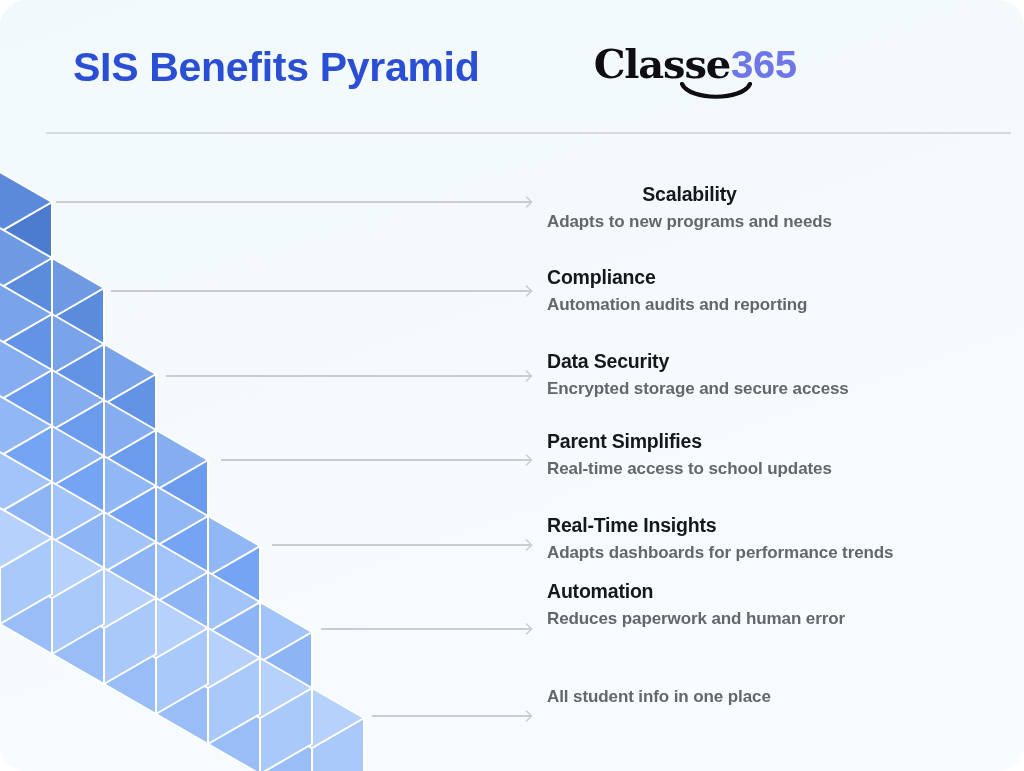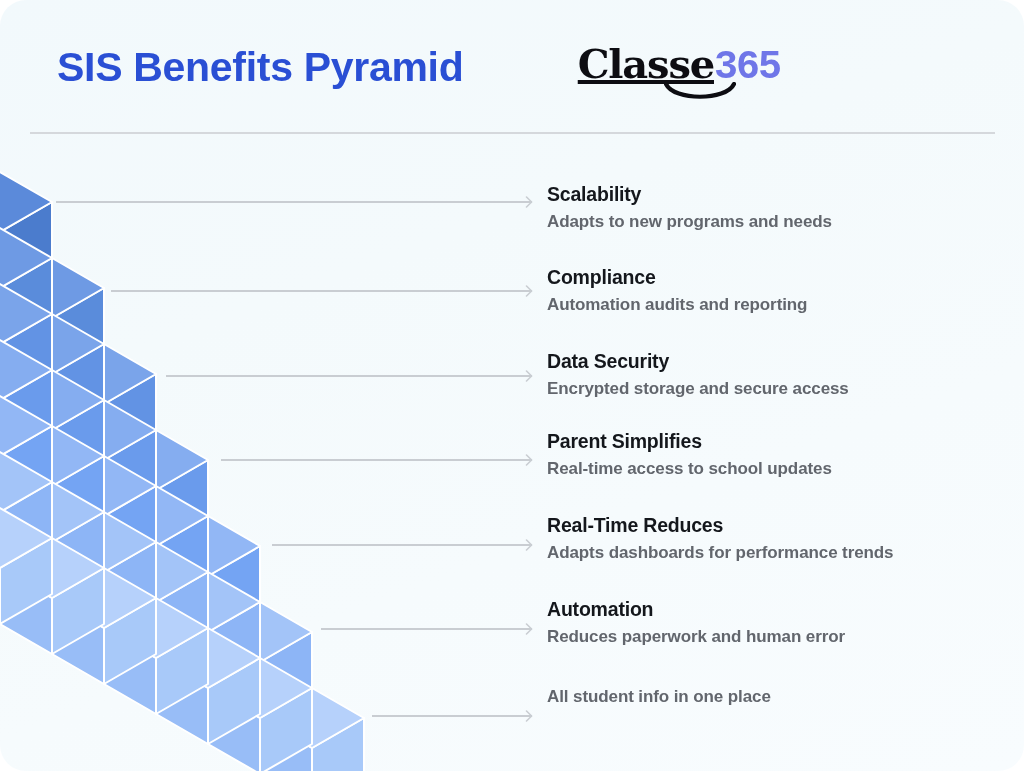--- a/index.html
+++ b/index.html
@@ -13,41 +13,41 @@
   #card{
     position:relative;
     width:1024px;height:771px;
     border-radius:26px;
     overflow:hidden;
     background:linear-gradient(160deg,#f2f9fc 0%,#f4fafc 35%,#f6fbfd 65%,#f8fcfe 100%);
   }
 
   
   #header{
-    position:absolute;left:0;top:0;width:820px;height:134px;
+    position:absolute;left:16px;top:0;width:820px;height:134px;
   }
   #page-title{
     position:absolute;left:57px;top:44px;
     font-size:41px;font-weight:bold;
     color:#2a4fd4;letter-spacing:-0.3px;
     white-space:nowrap;
   }
   #logo{
     position:absolute;right:40px;top:42px;
     height:62px;
     display:flex;align-items:flex-start;
   }
   #logo-wrap{position:relative;}
   #logo-text{
     font-family:"DejaVu Serif","Liberation Serif",serif;
     font-size:40px;font-weight:bold;
     letter-spacing:-1.2px;
     white-space:nowrap;line-height:44px;
   }
-  #logo-classe{color:#0d0d12;text-decoration:underline;}
+  #logo-classe{color:#0d0d12;}
   #logo-365{color:#6f76e8;letter-spacing:-2px;font-family:Liberation Mono, monospace;}
   #logo-smile{
     position:absolute;left:86px;top:40px;
   }
   #divider{
     position:absolute;left:30px;top:132px;width:965px;height:2px;
     background:#d5d8dc;
   }
 
   
@@ -244,21 +244,21 @@
     <div id="divider"></div>
   </div>
 
   <div id="rows">
       <div class="connector" style="left: 56px; top: 196px; width: 476px;">
         <div class="line"></div>
         <svg class="head" viewBox="0 0 12 12">
           <path d="M5.5 1 L10.6 6 L5.5 11" fill="none" stroke="#c9cdd2" stroke-width="1.6" stroke-linecap="round" stroke-linejoin="round"></path>
         </svg>
       </div>
-      <div class="benefit" style="top: 182px;">
+      <div class="benefit" style="top: 182px; text-align: center;">
         <div class="b-title">Scalability</div>
         <div class="b-desc">Adapts to new programs and needs</div>
       </div>
       <div class="connector" style="left: 111px; top: 285px; width: 421px;">
         <div class="line"></div>
         <svg class="head" viewBox="0 0 12 12">
           <path d="M5.5 1 L10.6 6 L5.5 11" fill="none" stroke="#c9cdd2" stroke-width="1.6" stroke-linecap="round" stroke-linejoin="round"></path>
         </svg>
       </div>
       <div class="benefit" style="top: 265px;">
@@ -285,30 +285,30 @@
         <div class="b-title">Parent Simplifies</div>
         <div class="b-desc">Real-time access to school updates</div>
       </div>
       <div class="connector" style="left: 272px; top: 539px; width: 260px;">
         <div class="line"></div>
         <svg class="head" viewBox="0 0 12 12">
           <path d="M5.5 1 L10.6 6 L5.5 11" fill="none" stroke="#c9cdd2" stroke-width="1.6" stroke-linecap="round" stroke-linejoin="round"></path>
         </svg>
       </div>
       <div class="benefit" style="top: 513px;">
-        <div class="b-title">Real-Time Reduces</div>
+        <div class="b-title">Real-Time Insights</div>
         <div class="b-desc">Adapts dashboards for performance trends</div>
       </div>
       <div class="connector" style="left: 321px; top: 623px; width: 211px;">
         <div class="line"></div>
         <svg class="head" viewBox="0 0 12 12">
           <path d="M5.5 1 L10.6 6 L5.5 11" fill="none" stroke="#c9cdd2" stroke-width="1.6" stroke-linecap="round" stroke-linejoin="round"></path>
         </svg>
       </div>
-      <div class="benefit" style="top: 597px;">
+      <div class="benefit" style="top: 579px;">
         <div class="b-title">Automation</div>
         <div class="b-desc">Reduces paperwork and human error</div>
       </div>
       <div class="connector" style="left: 372px; top: 710px; width: 160px;">
         <div class="line"></div>
         <svg class="head" viewBox="0 0 12 12">
           <path d="M5.5 1 L10.6 6 L5.5 11" fill="none" stroke="#c9cdd2" stroke-width="1.6" stroke-linecap="round" stroke-linejoin="round"></path>
         </svg>
       </div>
       <div class="benefit" style="top: 681px;">

